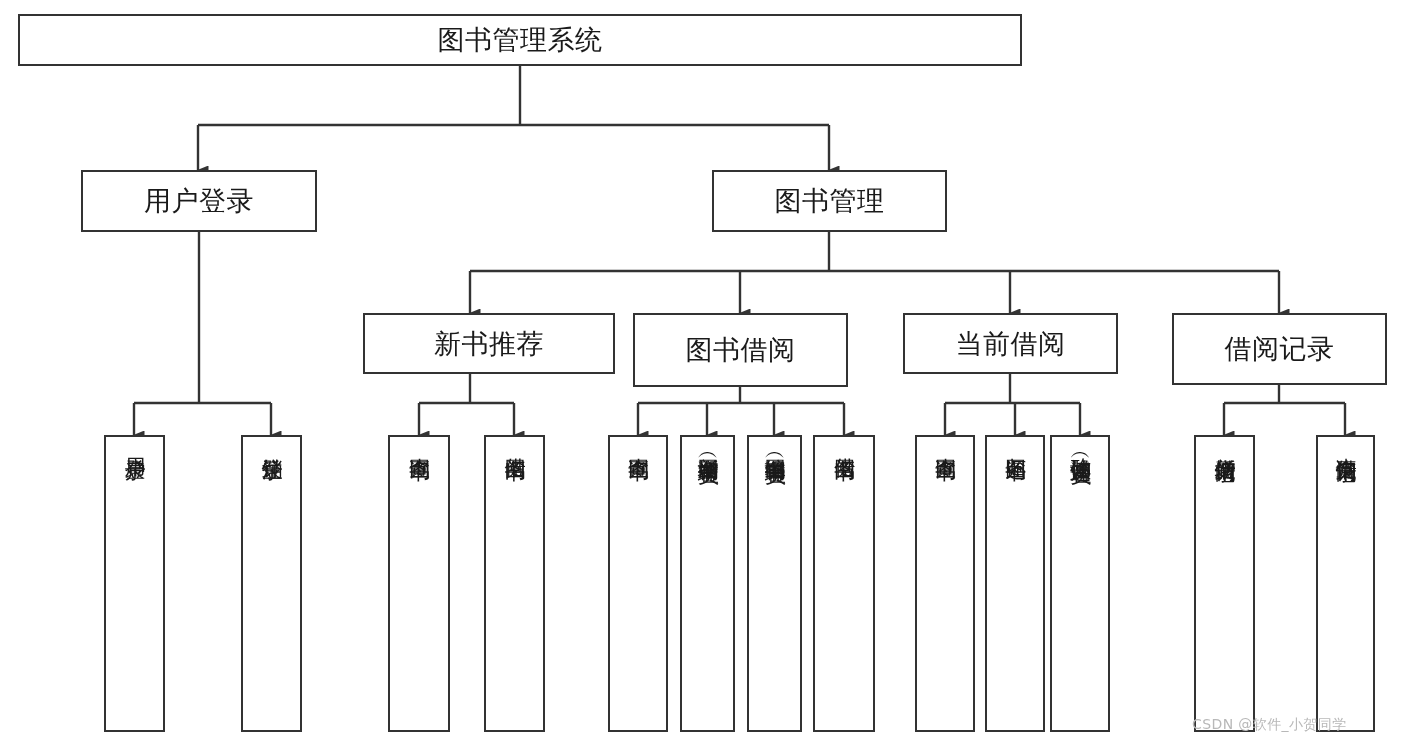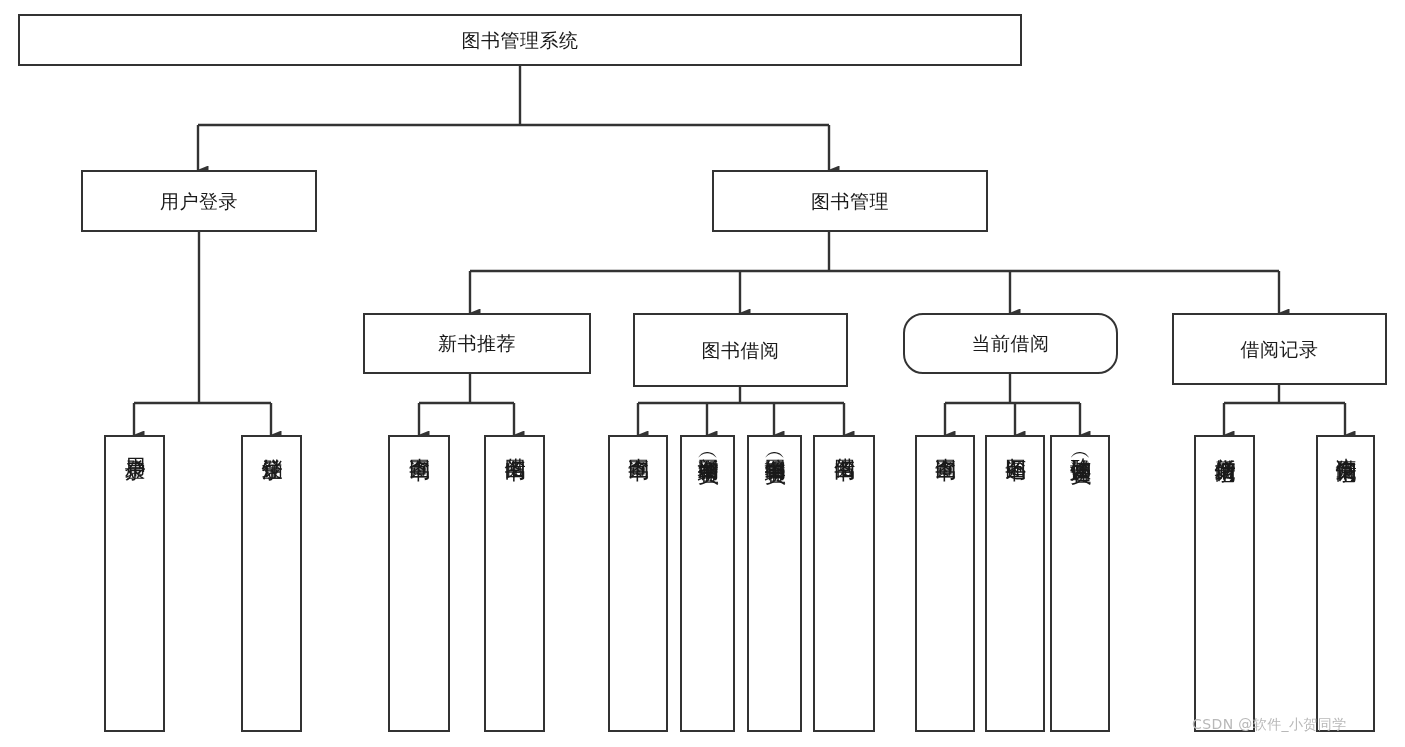--- a/index.html
+++ b/index.html
@@ -29,21 +29,21 @@
     position: absolute;
     box-sizing: border-box;
     background: #ffffff;
     border: 2px solid #333333;
     display: flex;
     align-items: center;
     justify-content: center;
     color: #1a1a1a;
   }
   .node .label {
-    font-size: 19px;
+    font-size: 27px;
     line-height: 1.18;
     letter-spacing: 0.5px;
     white-space: nowrap;
   }
   .node.vertical {
     align-items: flex-start;
     justify-content: center;
     padding-top: 4px;
   }
   .node.vertical .label {
@@ -108,30 +108,30 @@
         <line x1="1345" y1="403" x2="1345" y2="435" stroke="#333333" stroke-width="2.4" marker-end="url(#arrowhead)"></line>
       </g>
   </svg>
   <div id="node-layer">
       <div class="node" style="left: 18px; top: 14px; width: 1004px; height: 52px;">
         <span class="label">图书管理系统</span>
       </div>
       <div class="node" style="left: 81px; top: 170px; width: 236px; height: 62px;">
         <span class="label">用户登录</span>
       </div>
-      <div class="node" style="left: 712px; top: 170px; width: 276px; height: 62px; text-align: right;">
+      <div class="node" style="left: 712px; top: 170px; width: 235px; height: 62px; text-align: right;">
         <span class="label">图书管理</span>
       </div>
-      <div class="node" style="left: 363px; top: 313px; width: 228px; height: 61px;">
+      <div class="node" style="left: 363px; top: 313px; width: 252px; height: 61px;">
         <span class="label">新书推荐</span>
       </div>
       <div class="node" style="left: 633px; top: 313px; width: 215px; height: 74px;">
         <span class="label">图书借阅</span>
       </div>
-      <div class="node" style="left: 903px; top: 313px; width: 215px; height: 61px; border-radius: 20px;">
+      <div class="node" style="left: 903px; top: 313px; width: 215px; height: 61px;">
         <span class="label">当前借阅</span>
       </div>
       <div class="node" style="left: 1172px; top: 313px; width: 215px; height: 72px;">
         <span class="label">借阅记录</span>
       </div>
       <div class="node vertical" style="left: 104px; top: 435px; width: 61px; height: 297px;">
         <span class="label">用户登录</span>
       </div>
       <div class="node vertical" style="left: 241px; top: 435px; width: 61px; height: 297px;">
         <span class="label">注销登录</span>

